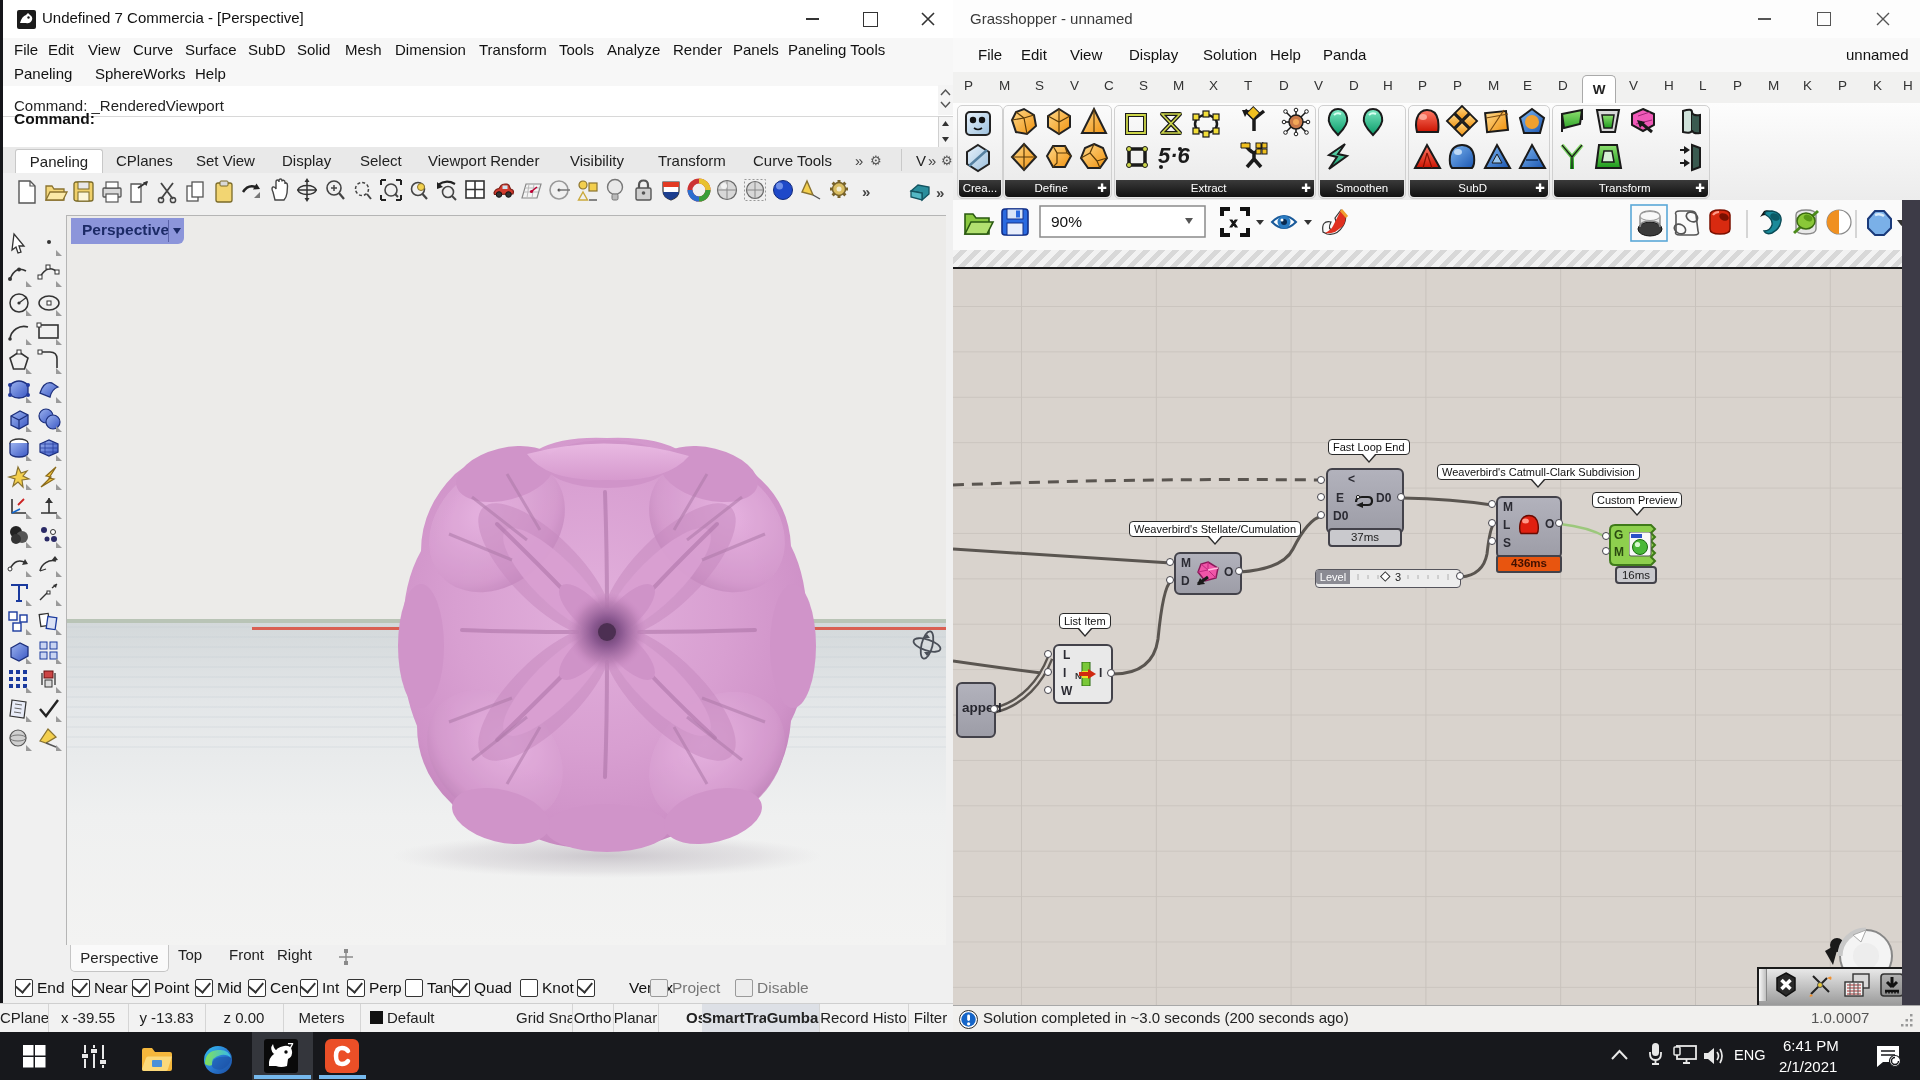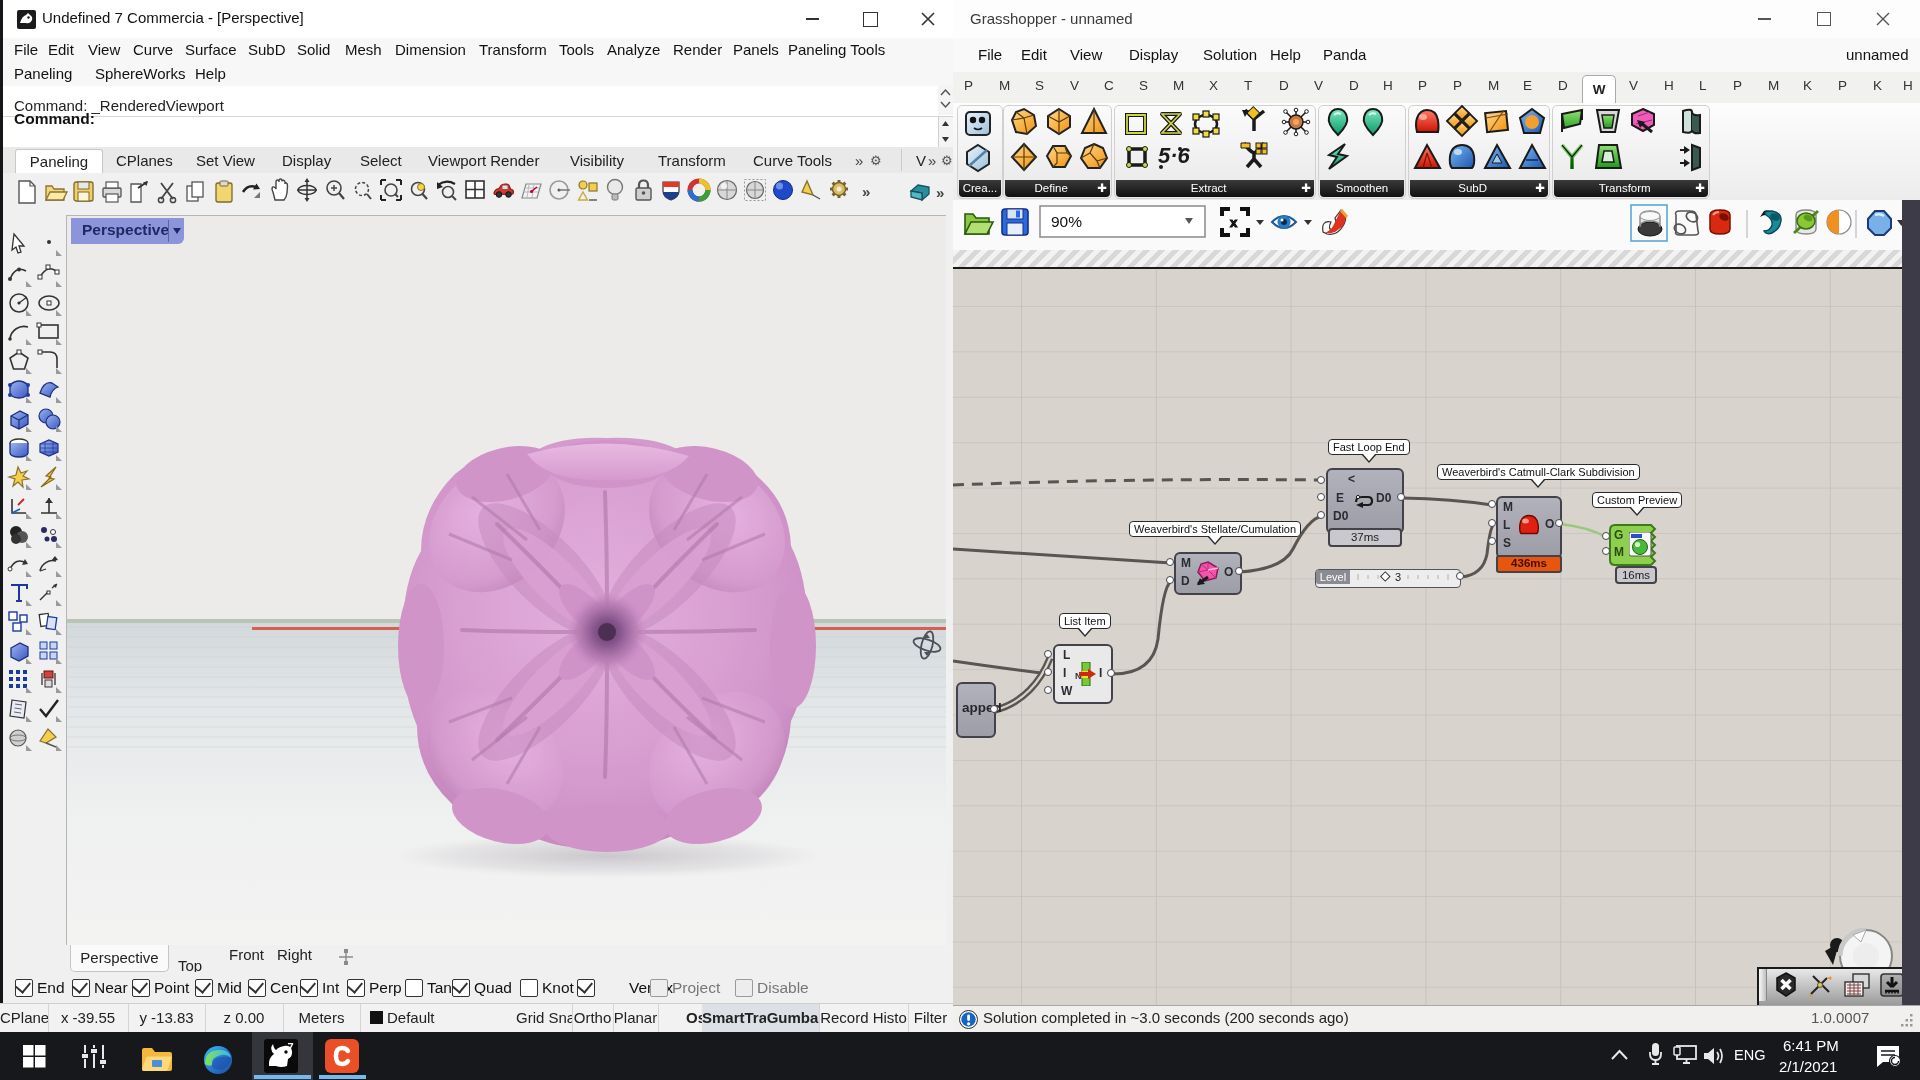--- a/index.html
+++ b/index.html
@@ -659,21 +659,21 @@
     <svg class="abs" style="left:843px;top:412px" width="34" height="34" viewBox="0 0 34 34">
       <g fill="none" stroke="#4a4f58" stroke-width="1.8">
         <ellipse cx="17" cy="17" rx="14" ry="5.5" transform="rotate(18 17 17)"></ellipse>
         <ellipse cx="17" cy="17" rx="5.5" ry="14" transform="rotate(14 17 17)"></ellipse>
       </g>
       <path d="M17 6 L14 10 L20 10 Z M17 28 L14 24 L20 24 Z" fill="#4a4f58"></path>
     </svg>
   </div>
   <div id="r-vptabs">
     <div class="abs" style="left:70px;top:0;width:97px;height:26px;background:#fafafa;border:1px solid #c5c5c5;border-top:none;border-radius:0 0 5px 5px;text-align:center;font-size:15px;color:#222;line-height:25px;">Perspective</div>
-    <div class="abs" style="left:178px;top:12px;font-size:15px;color:#222;">Top</div>
+    <div class="abs" style="left:178px;top:1px;font-size:15px;color:#222;">Top</div>
     <div class="abs" style="left:229px;top:1px;font-size:15px;color:#222;">Front</div>
     <div class="abs" style="left:277px;top:1px;font-size:15px;color:#222;">Right</div>
     <svg class="abs" style="left:338px;top:4px" width="16" height="16">
         <g stroke="#8a8a8a" stroke-width="1.4">
           <path d="M8 1 L8 15 M1 8 L15 8"></path>
         </g>
         <g fill="#8a8a8a">
           <rect x="6" y="0" width="4" height="4"></rect>
           <rect x="6" y="12" width="4" height="4"></rect>
         </g>

